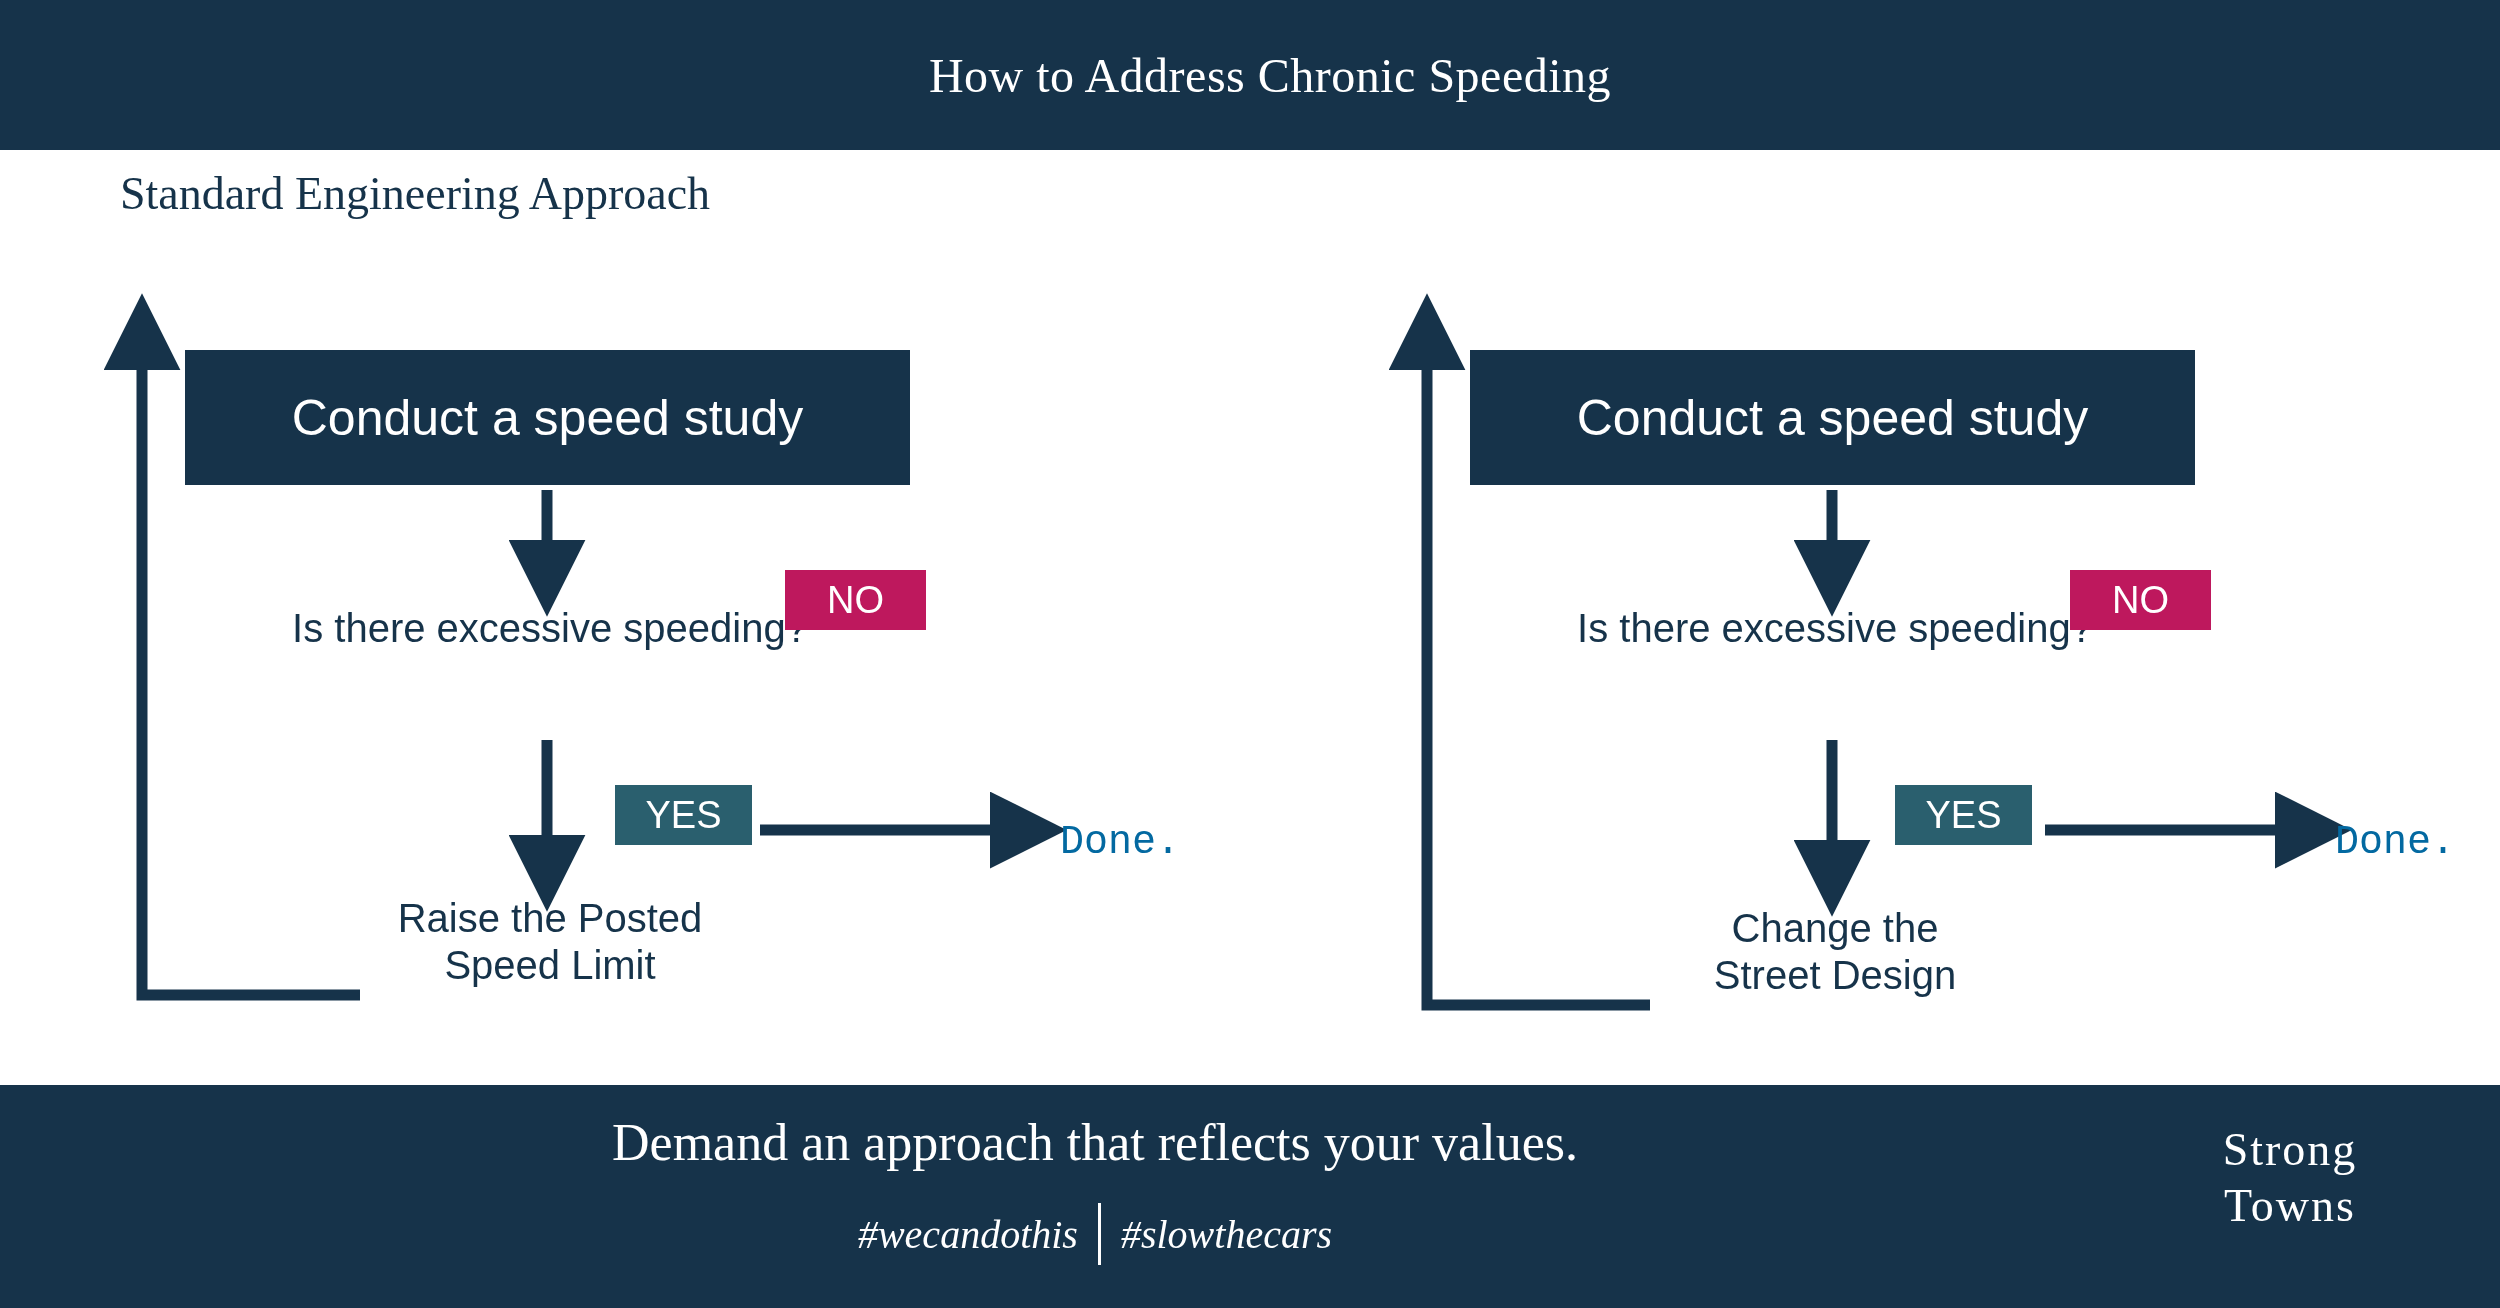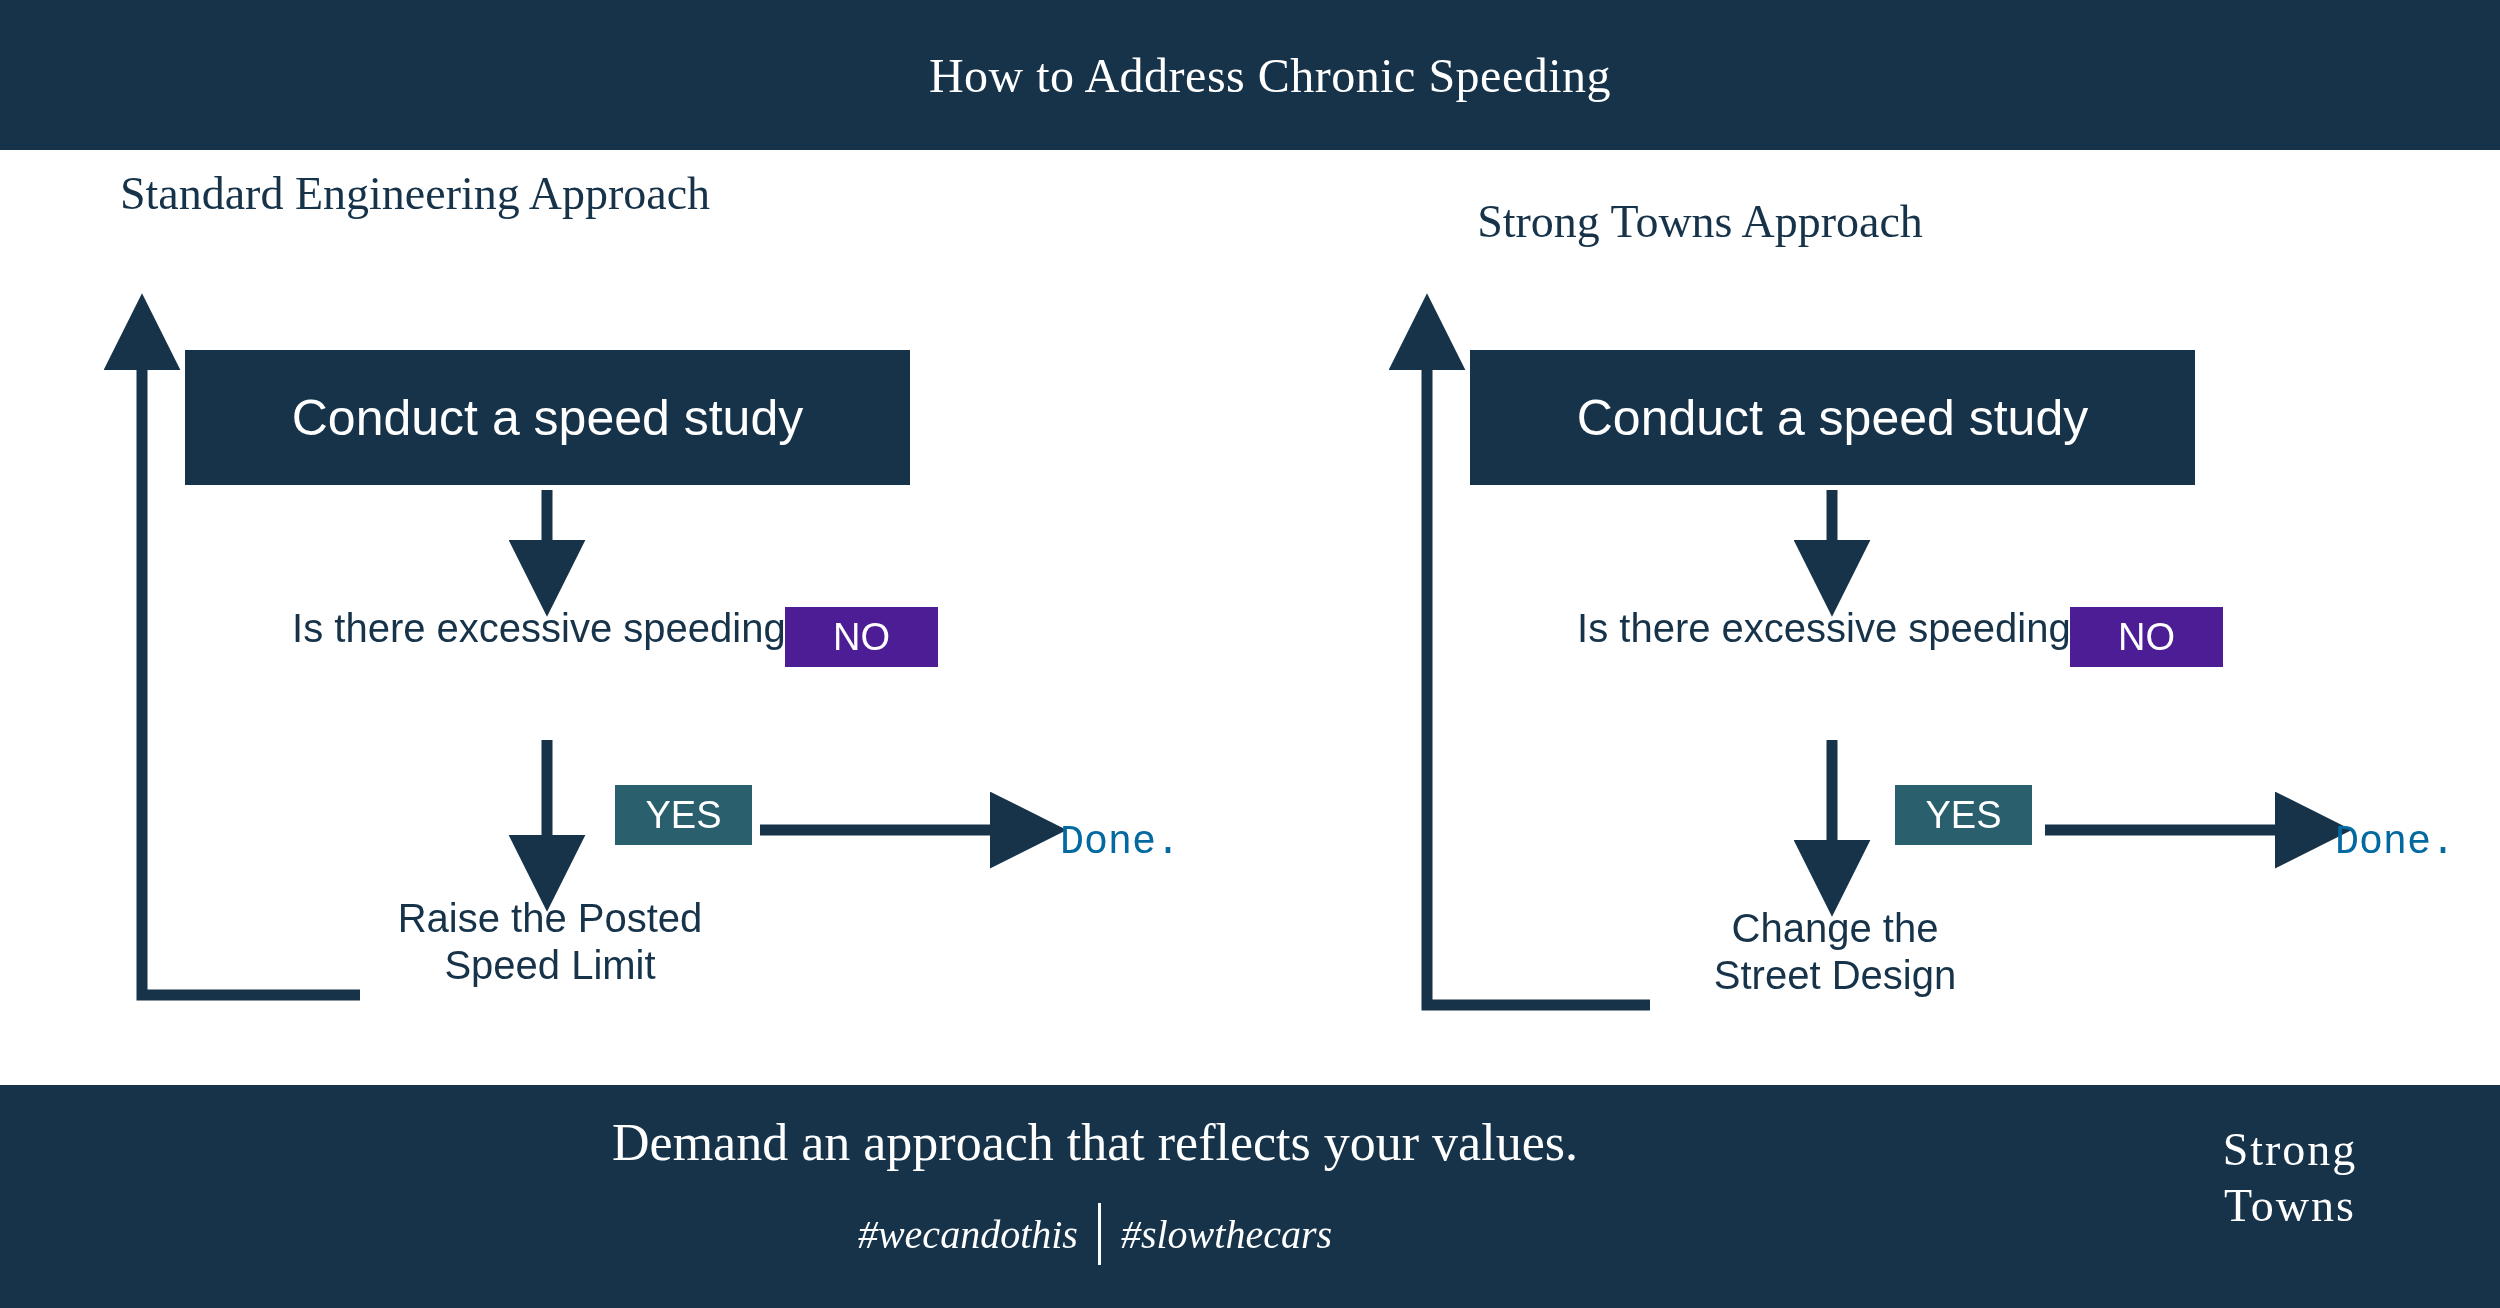--- a/index.html
+++ b/index.html
@@ -132,23 +132,22 @@
   .badge {
     position: absolute;
     display: flex;
     align-items: center;
     justify-content: center;
     font-size: 38px;
     color: #ffffff;
     height: 60px;
   }
   .badge.no {
-    background: #4c1d95;
-    width: 153px;
-    margin-top: 37px;
+    background: #be185d;
+    width: 141px;
   }
   .badge.yes {
     background: #2a5f6e;
     width: 137px;
   }
   .column.left .badge.no { left: 725px; top: 420px; }
   .column.right .badge.no { left: 740px; top: 420px; }
   .column.left .badge.yes { left: 555px; top: 635px; }
   .column.right .badge.yes { left: 565px; top: 635px; }
 
@@ -281,21 +280,20 @@
           <marker id="ah-r" markerWidth="7" markerHeight="7" refX="3.2" refY="3.5" orient="auto">
             <polygon points="0,0 7,3.5 0,7" fill="#16334a"></polygon>
           </marker>
         </defs>
         <line x1="502" y1="340" x2="502" y2="425" stroke="#16334a" stroke-width="11" marker-end="url(#ah-r)"></line>
         <line x1="715" y1="680" x2="980" y2="680" stroke="#16334a" stroke-width="11" marker-end="url(#ah-r)"></line>
         <line x1="502" y1="590" x2="502" y2="725" stroke="#16334a" stroke-width="11" marker-end="url(#ah-r)"></line>
         <polyline points="320,855 97,855 97,185" fill="none" stroke="#16334a" stroke-width="11" marker-end="url(#ah-r)"></polyline>
       </svg>
 
-      <div class="col-heading">Strong Towns Approach</div>
 
       <div class="speed-box">
         <span class="speed-box-label">Conduct a speed study</span>
       </div>
 
       <div class="question">Is there excessive speeding?</div>
 
       <div class="badge no">
         <span>NO</span>
       </div>

